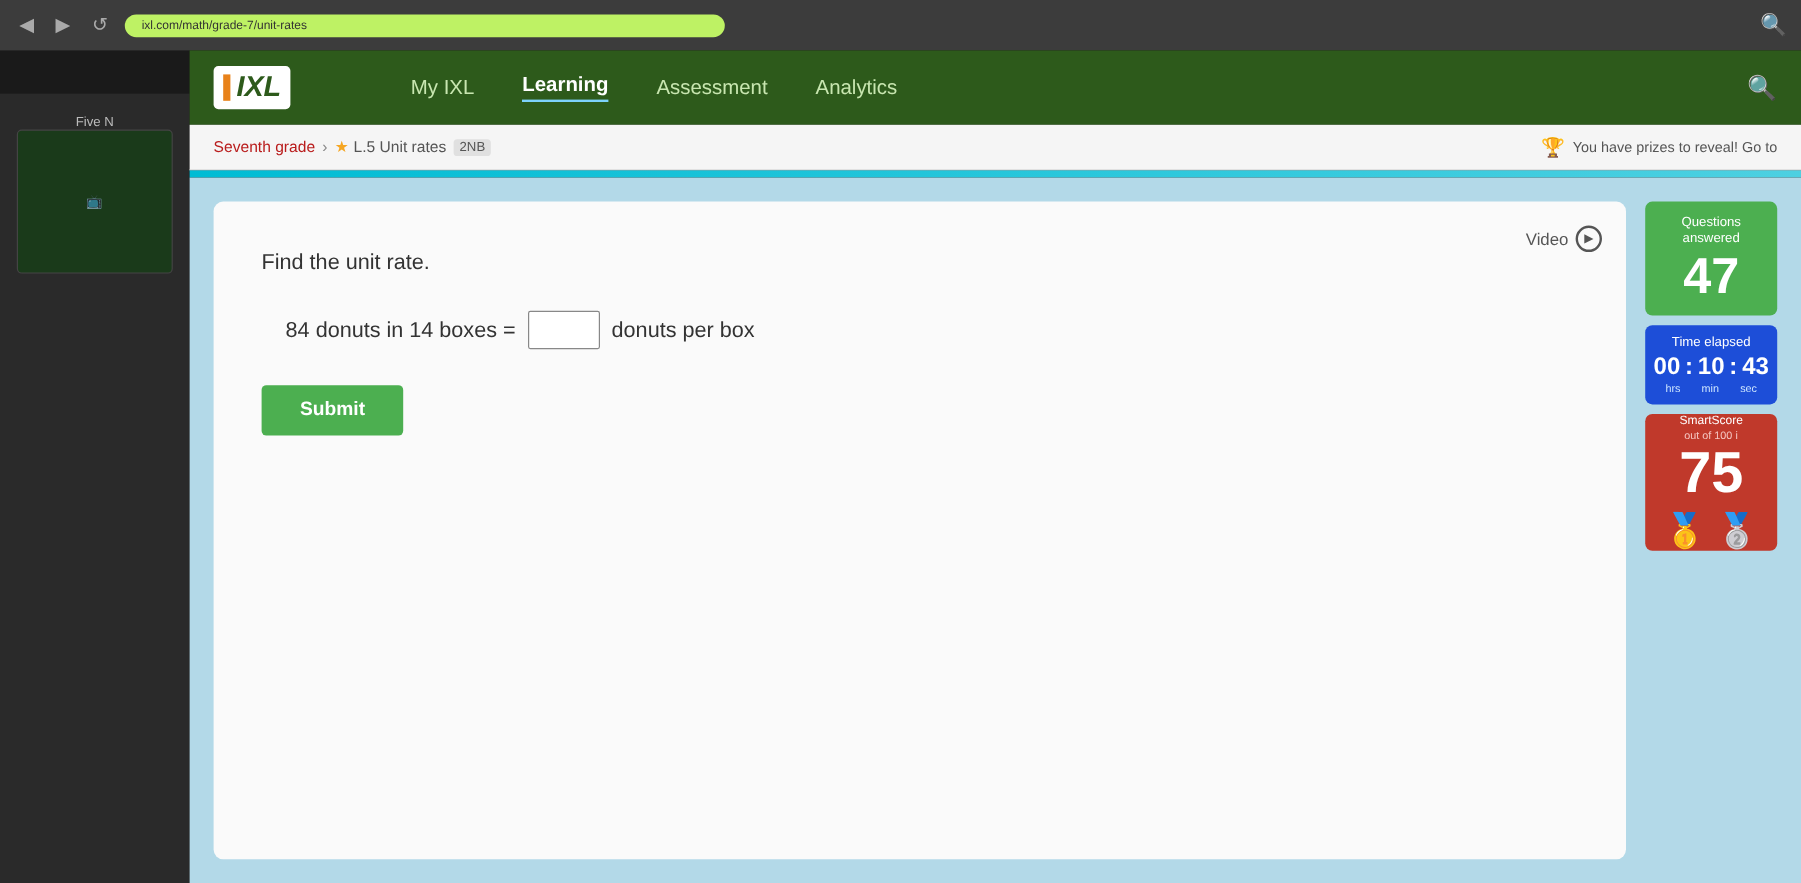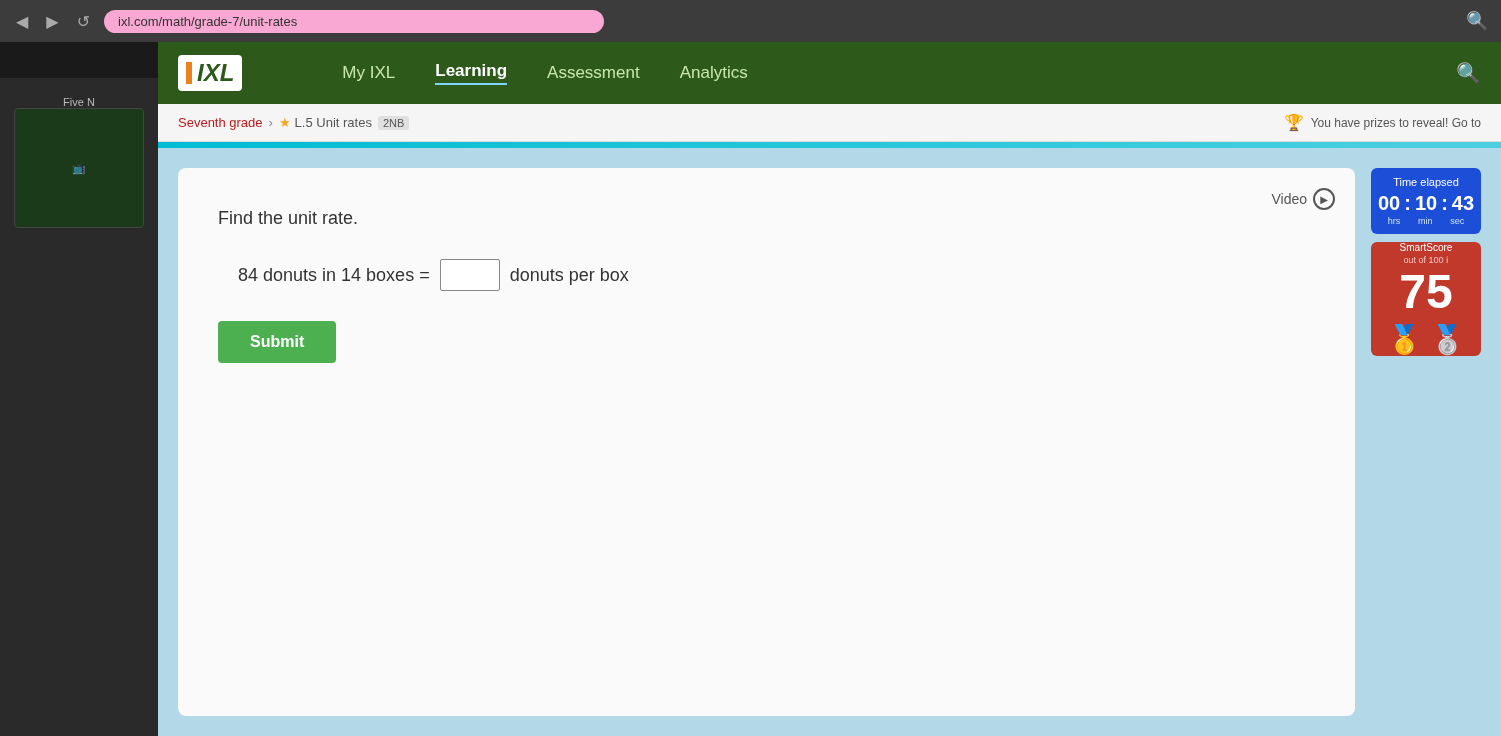--- a/index.html
+++ b/index.html
@@ -23,24 +23,24 @@
     }
     .browser-nav-btn {
       color: #aaa;
       font-size: 16px;
       cursor: pointer;
       background: none;
       border: none;
       padding: 4px;
     }
     .address-bar {
-      background: #f9a8d4;
+      background: #bef264;
       border-radius: 12px;
       padding: 4px 14px;
-      font-size: 13px;
+      font-size: 10px;
       color: #333;
       flex: 1;
       max-width: 500px;
     }
     .search-icon-browser {
       color: #aaa;
       font-size: 18px;
       margin-left: auto;
     }
 
@@ -421,20 +421,27 @@
         <span>84 donuts in 14 boxes =</span>
         <input class="answer-input" type="text" placeholder="" style="">
         <span>donuts per box</span>
       </div>
 
       <button class="submit-btn">Submit</button>
     </div>
 
     <div class="right-sidebar">
 
+      <div class="questions-answered-box">
+        <div class="label">
+          <span>Questions
+answered</span>
+        </div>
+        <div class="number">47</div>
+      </div>
 
       <div class="time-elapsed-box">
         <div class="label">Time
 elapsed</div>
         <div class="time-display">
           <span>00</span>
           <span>:</span>
           <span>10</span>
           <span>:</span>
           <span>43</span>

